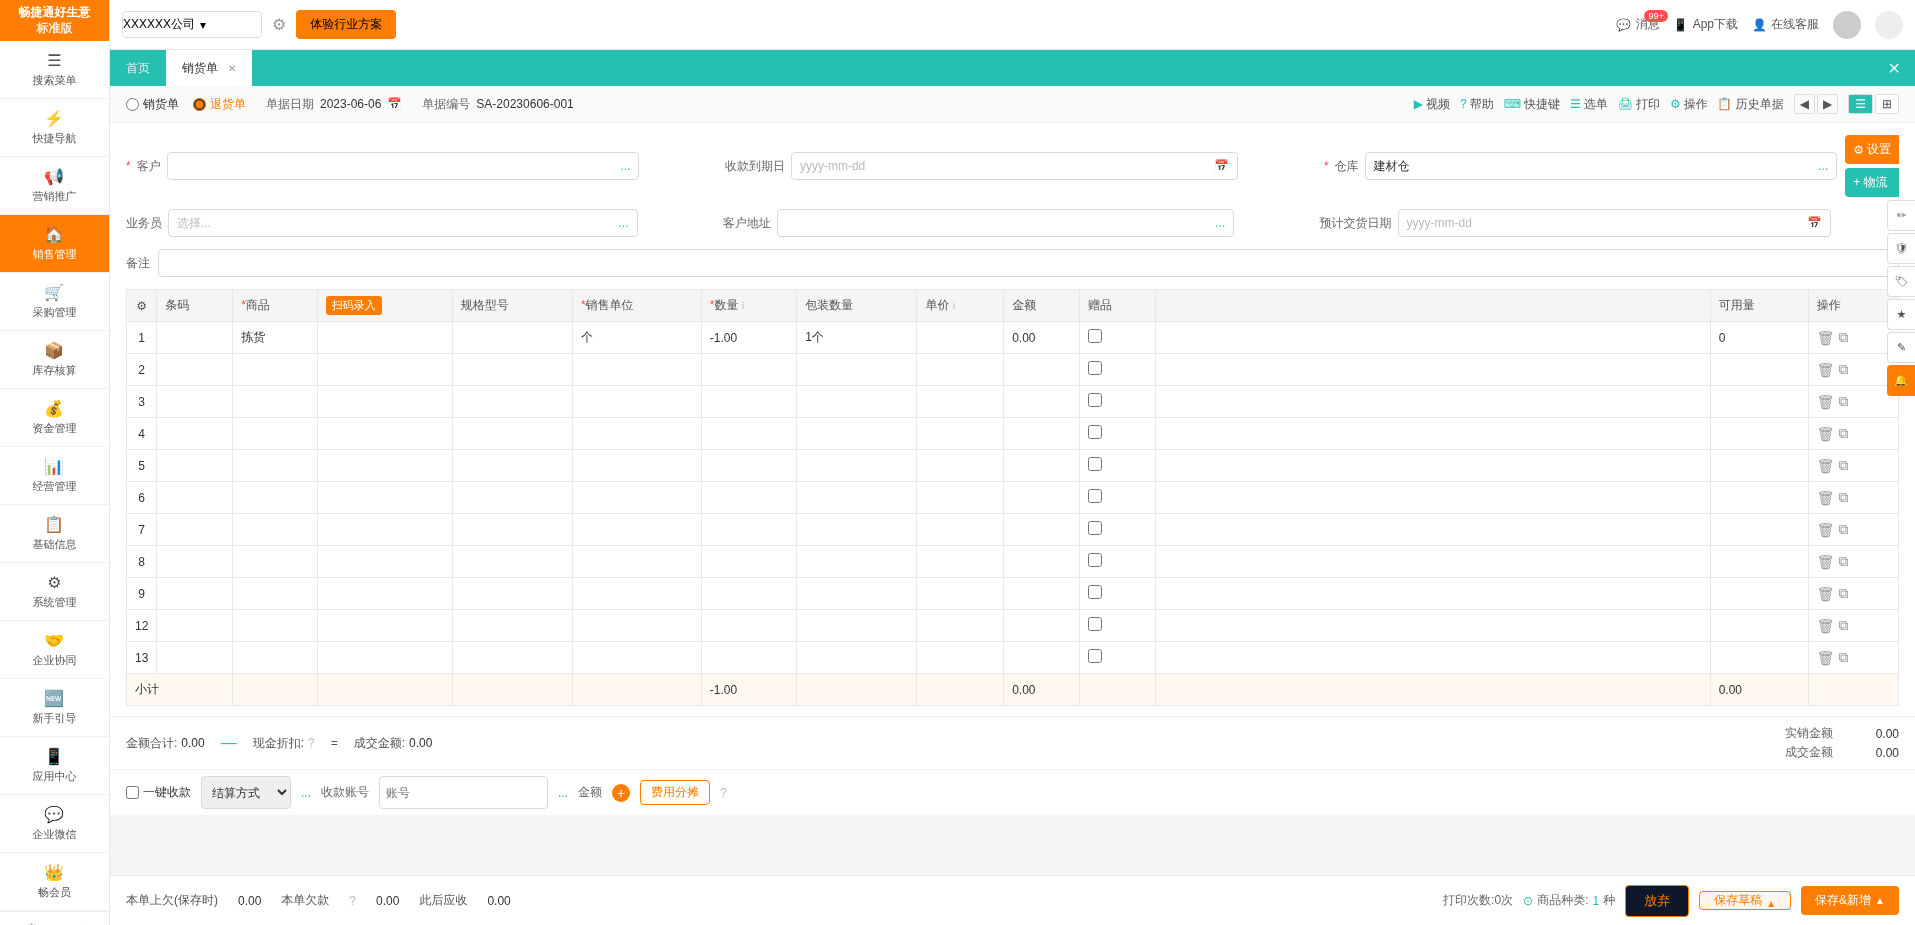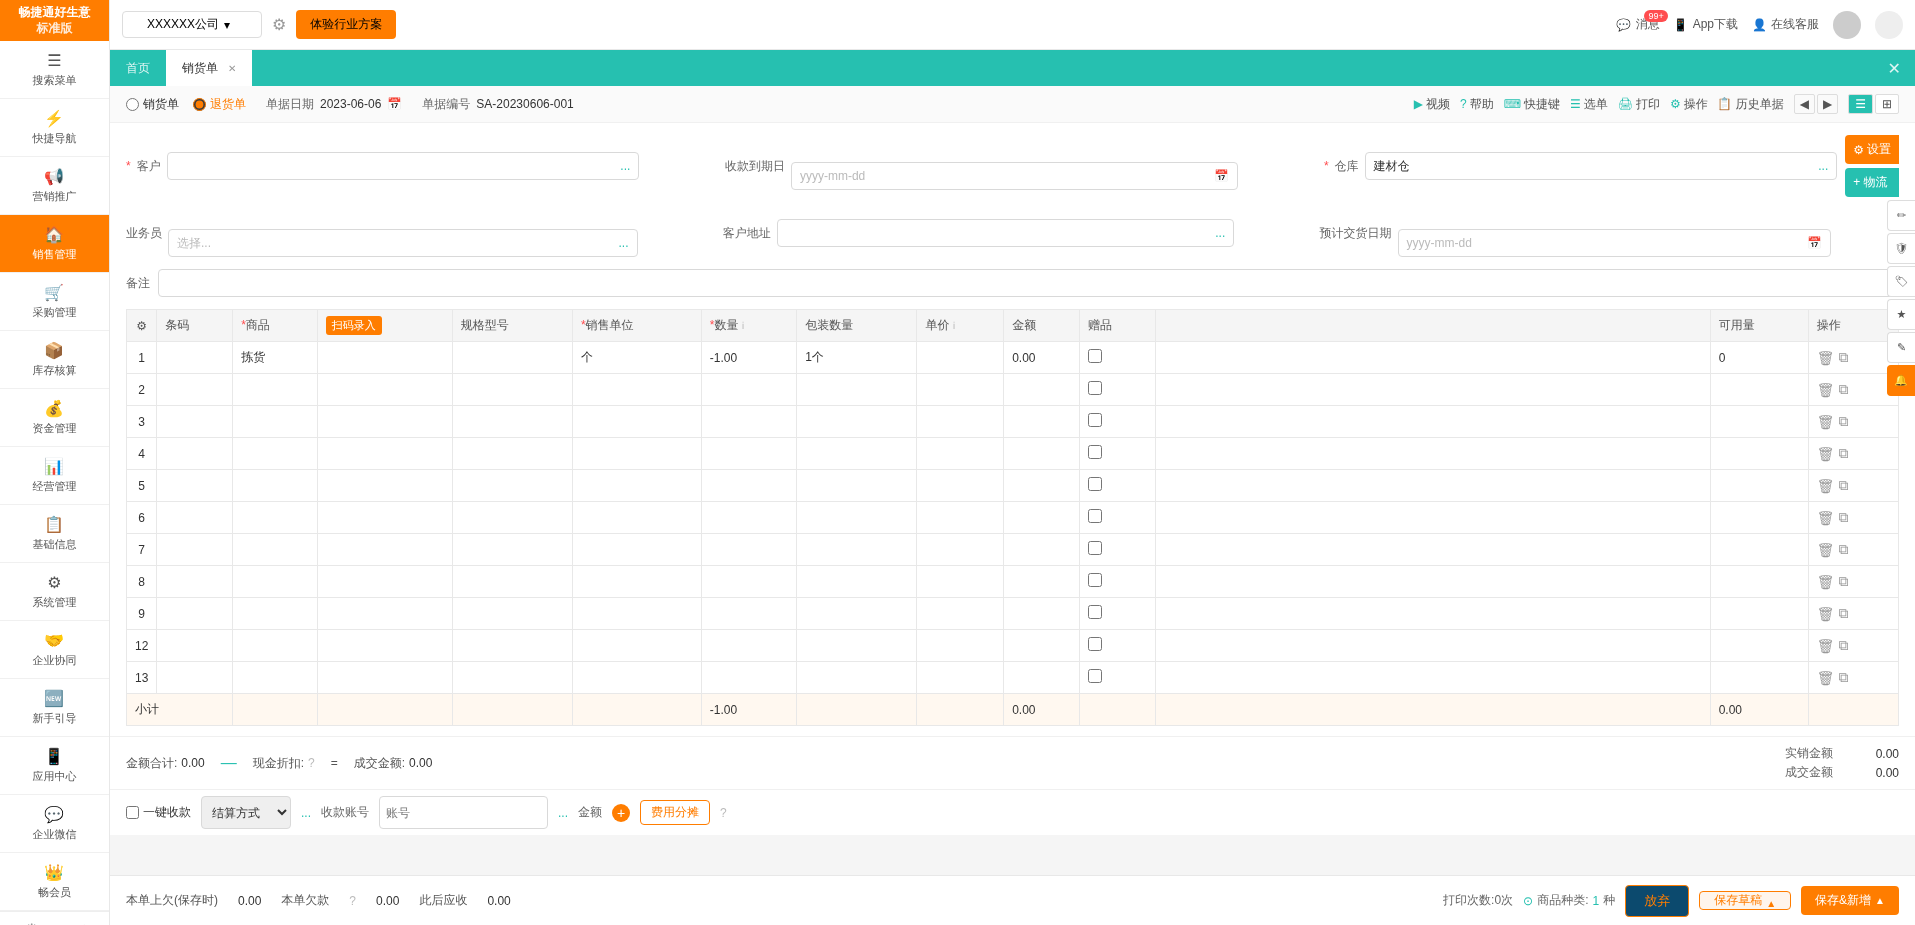--- a/index.html
+++ b/index.html
@@ -28,21 +28,21 @@
     }
 
     
     .topbar {
       position: fixed; left: 110px; top: 0; right: 0; height: 50px;
       background: #fff; border-bottom: 1px solid #e8e8e8;
       display: flex; align-items: center; padding: 0 12px; gap: 10px; z-index: 99;
     }
     .company-selector {
       display: flex; align-items: center; gap: 5px; border: 1px solid #ddd;
-      border-radius: 4px; padding: 4px 24px; cursor: pointer; min-width: 140px;
+      border-radius: 4px; padding: 4px 0; cursor: pointer; min-width: 140px;
     }
     .btn-trial {
       background: #ff7d00; color: #000000; border: none; border-radius: 4px;
       padding: 6px 14px; cursor: pointer; font-size: 12px;
     }
     .topbar-right { margin-left: auto; display: flex; align-items: center; gap: 14px; }
     .topbar-action { display: flex; align-items: center; gap: 4px; color: #555; cursor: pointer; position: relative; }
     .badge {
       position: absolute; top: -6px; right: -8px; background: #ff4d4f; color: #fff;
       border-radius: 8px; font-size: 9px; padding: 1px 4px; min-width: 16px; text-align: center;
@@ -96,21 +96,21 @@
     .form-fields { padding: 12px 16px; display: flex; flex-direction: column; gap: 12px; }
     .form-row { display: flex; gap: 0; align-items: center; }
     .form-field { display: flex; align-items: center; flex: 1; gap: 6px; min-width: 0; }
     .form-field .req { color: #ff4d4f; }
     .form-field-label { color: #666; white-space: nowrap; }
     .form-field-input {
       flex: 1; border: 1px solid #d9d9d9; border-radius: 4px; padding: 4px 8px;
       color: #333; background: #fff; min-width: 0; height: 28px;
       display: flex; align-items: center;
     }
-    .form-field-input.placeholder { color: #bbb; margin-top: 20px; }
+    .form-field-input.placeholder { color: #bbb; }
     .form-field-input .cal-icon { color: #26c0b0; cursor: pointer; }
     .right-btn {
       background: #ff7d00; color: #fff; border: none; border-radius: 4px 0 0 4px;
       padding: 6px 8px; cursor: pointer; font-size: 11px; white-space: nowrap;
       display: flex; align-items: center; gap: 3px;
     }
     .right-btn.teal { background: #26c0b0; }
 
     
     .table-container { padding: 0 16px 10px; }
@@ -169,21 +169,21 @@
       display: flex; align-items: center; padding: 0 16px; gap: 20px; z-index: 98;
     }
     .footer-stat { display: flex; align-items: center; gap: 20px; color: #555; }
     .footer-stat .val { color: #333; font-weight: 500; }
     .footer-stat .help { color: #bbb; cursor: pointer; }
     .footer-right { margin-left: auto; display: flex; gap: 10px; align-items: center; }
     .print-info { color: #666; }
     .product-kind { color: #666; display: flex; align-items: center; gap: 4px; }
     .product-kind .num { color: #26c0b0; font-weight: 500; }
     .btn-discard {
-      border: 1px solid #ff7d00; color: #ff7d00; background: #0c4a6e;
+      border: 1px solid #ff7d00; color: #ff7d00; background: #0f172a;
       border-radius: 4px; padding: 6px 18px; cursor: pointer; font-size: 13px;
     }
     .btn-save-draft {
       border: 1px solid #ff7d00; background: #fff5ec; color: #ff7d00;
       border-radius: 4px; padding: 0 14px; cursor: pointer; font-size: 13px;
       display: flex; align-items: flex-end; gap: 4px;
     }
     .btn-save-new {
       background: #ff7d00; color: #fff; border: none;
       border-radius: 4px; padding: 6px 14px; cursor: pointer; font-size: 13px;

